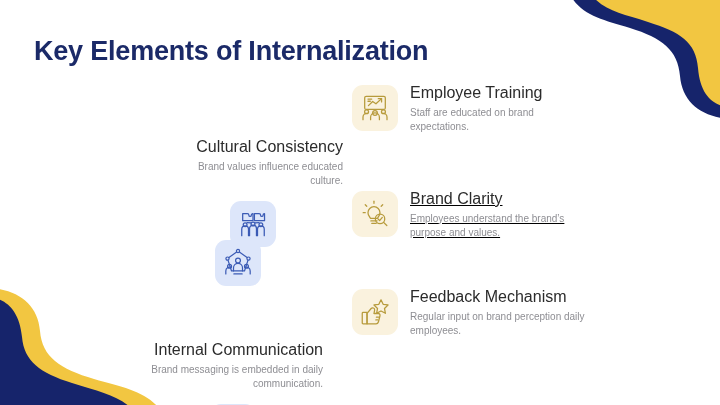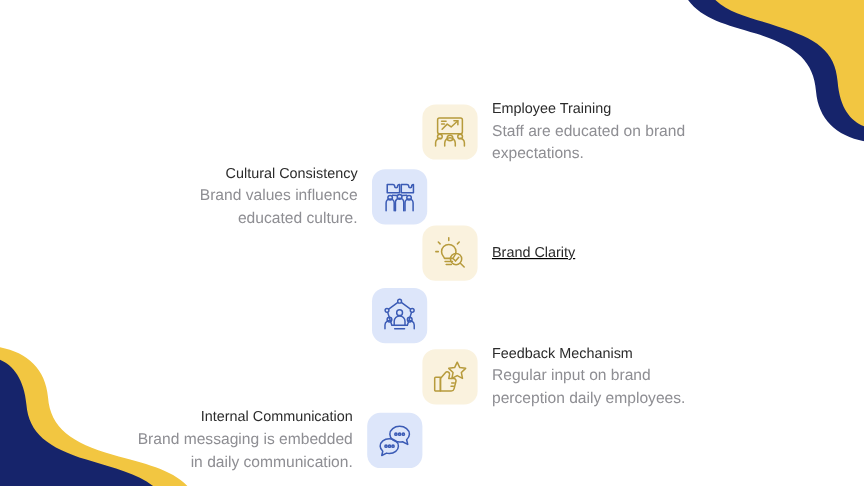--- a/index.html
+++ b/index.html
@@ -58,49 +58,49 @@
     position: absolute;
     display: flex;
     align-items: center;
     gap: 12px;
   }
   .item-right {           
     flex-direction: row;
     text-align: left;
   }
   .item-left {            
-    flex-direction: row;
+    flex-direction: column;
     text-align: right;
     justify-content: flex-end;
   }
 
   .icon-box {
     width: 46px;
     height: 46px;
     border-radius: 11px;
     flex: 0 0 46px;
     display: flex;
     align-items: center;
     justify-content: center;
   }
   .icon-box.cream { background: #faf2de; }
   .icon-box.blue  { background: #dde6fa; }
   .icon-box svg { display: block; }
 
   .item-text { max-width: 180px; }
   .item-title {
-    font-size: 12px;
+    font-size: 16px;
     font-weight: normal;
     color: #2b2b2b;
     line-height: 1.35;
     margin-bottom: 2px;
     white-space: nowrap;
   }
   .item-desc {
-    font-size: 13px;
+    font-size: 10px;
     color: #8e8e93;
     line-height: 1.45;
   }
   .item-left .item-title { white-space: nowrap; }
 
   
   #item-employee-training   { left: 352px; top: 82px; }
   #item-cultural-consistency{ left: 150px; top: 136px; width: 206px; }
   #item-brand-clarity       { left: 352px; top: 188px; text-decoration: underline; }
   #item-leadership-buyin    { left: 120px; top: 240px; width: 236px; }
@@ -115,20 +115,21 @@
   <svg class="deco deco-tr" viewBox="0 0 210 120">
     <path d="M210,0 L60,0 C72,18 92,22 118,30 C150,40 166,52 168,78 C170,102 186,116 210,120 Z" fill="#16246b"></path>
     <path d="M210,0 L82,0 C96,14 112,16 136,24 C168,34 184,44 186,70 C188,94 198,104 210,108 Z" fill="#f2c641"></path>
   </svg>
 
   <svg class="deco deco-bl" viewBox="0 0 210 120">
     <path d="M0,120 L160,120 C146,104 124,100 96,92 C62,82 44,70 42,44 C40,20 24,6 0,2 Z" fill="#f2c641"></path>
     <path d="M0,120 L132,120 C118,108 100,104 74,96 C42,86 26,74 24,50 C22,28 12,16 0,12 Z" fill="#16246b"></path>
   </svg>
 
+  <h1 class="slide-title">Key Elements of Internalization</h1>
 
   <div class="item item-right" id="item-employee-training">
     <div class="icon-box cream">
       <svg width="30" height="30" viewBox="0 0 32 32" fill="none" stroke="#b79b3c" stroke-width="1.35" stroke-linecap="round" stroke-linejoin="round">
         <rect x="5" y="3.5" width="22" height="14" rx="1.6"></rect>
         <polyline points="9,13.5 13.5,9 17,11.5 23,6"></polyline>
         <polyline points="19.5,6 23,6 23,9.5"></polyline>
         <line x1="8.5" y1="6.5" x2="12.5" y2="6.5"></line>
         <line x1="8.5" y1="8.8" x2="11" y2="8.8"></line>
         <circle cx="16" cy="21.3" r="2.5"></circle>
@@ -176,20 +177,21 @@
         <line x1="5.6" y1="6.1" x2="7.2" y2="7.7"></line>
         <line x1="24.2" y1="6.1" x2="22.6" y2="7.7"></line>
         <line x1="3.4" y1="14.6" x2="5.6" y2="14.6"></line>
         <circle cx="21.4" cy="21.2" r="5"></circle>
         <polyline points="19.2,21.2 20.9,23 23.8,19.6"></polyline>
         <line x1="25.2" y1="24.9" x2="28.6" y2="28.3"></line>
       </svg>
     </div>
     <div class="item-text">
       <div class="item-title">Brand Clarity</div>
+      <div class="item-desc">Employees understand the brand’s purpose and values.</div>
     </div>
   </div>
 
   <div class="item item-left" id="item-leadership-buyin">
     <div class="icon-box blue">
       <svg width="30" height="30" viewBox="0 0 32 32" fill="none" stroke="#3b5bb5" stroke-width="1.3" stroke-linecap="round" stroke-linejoin="round">
         <polygon points="16,3.2 27.2,11.3 22.9,24.5 9.1,24.5 4.8,11.3"></polygon>
         <circle cx="16" cy="3.2" r="1.7" fill="#dde6fa"></circle>
         <circle cx="27.2" cy="11.3" r="1.7" fill="#dde6fa"></circle>
         <circle cx="4.8" cy="11.3" r="1.7" fill="#dde6fa"></circle>

